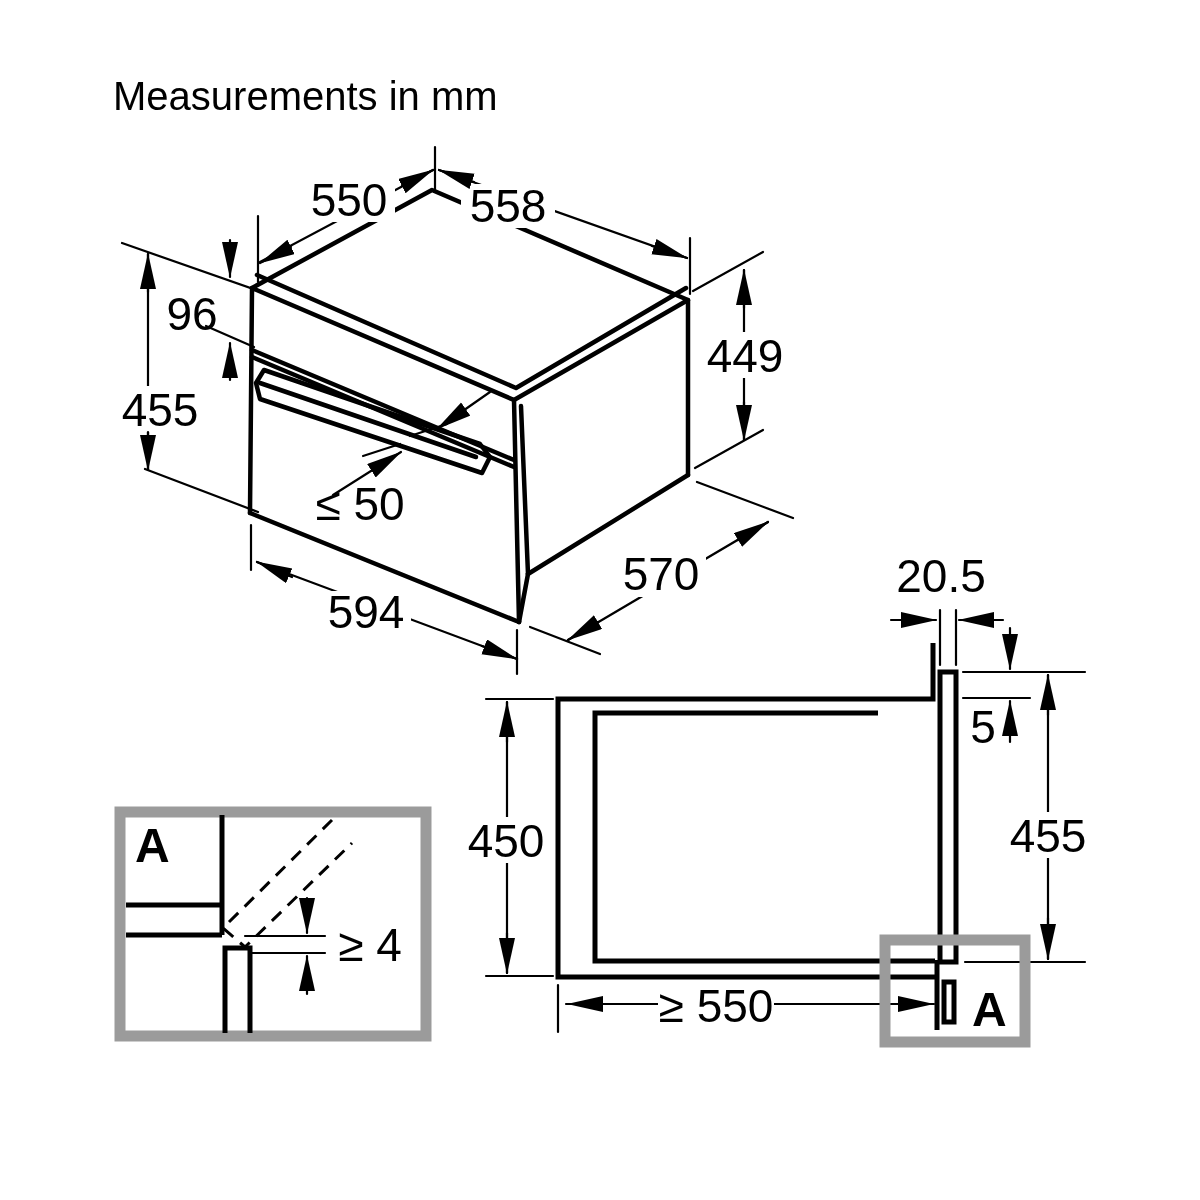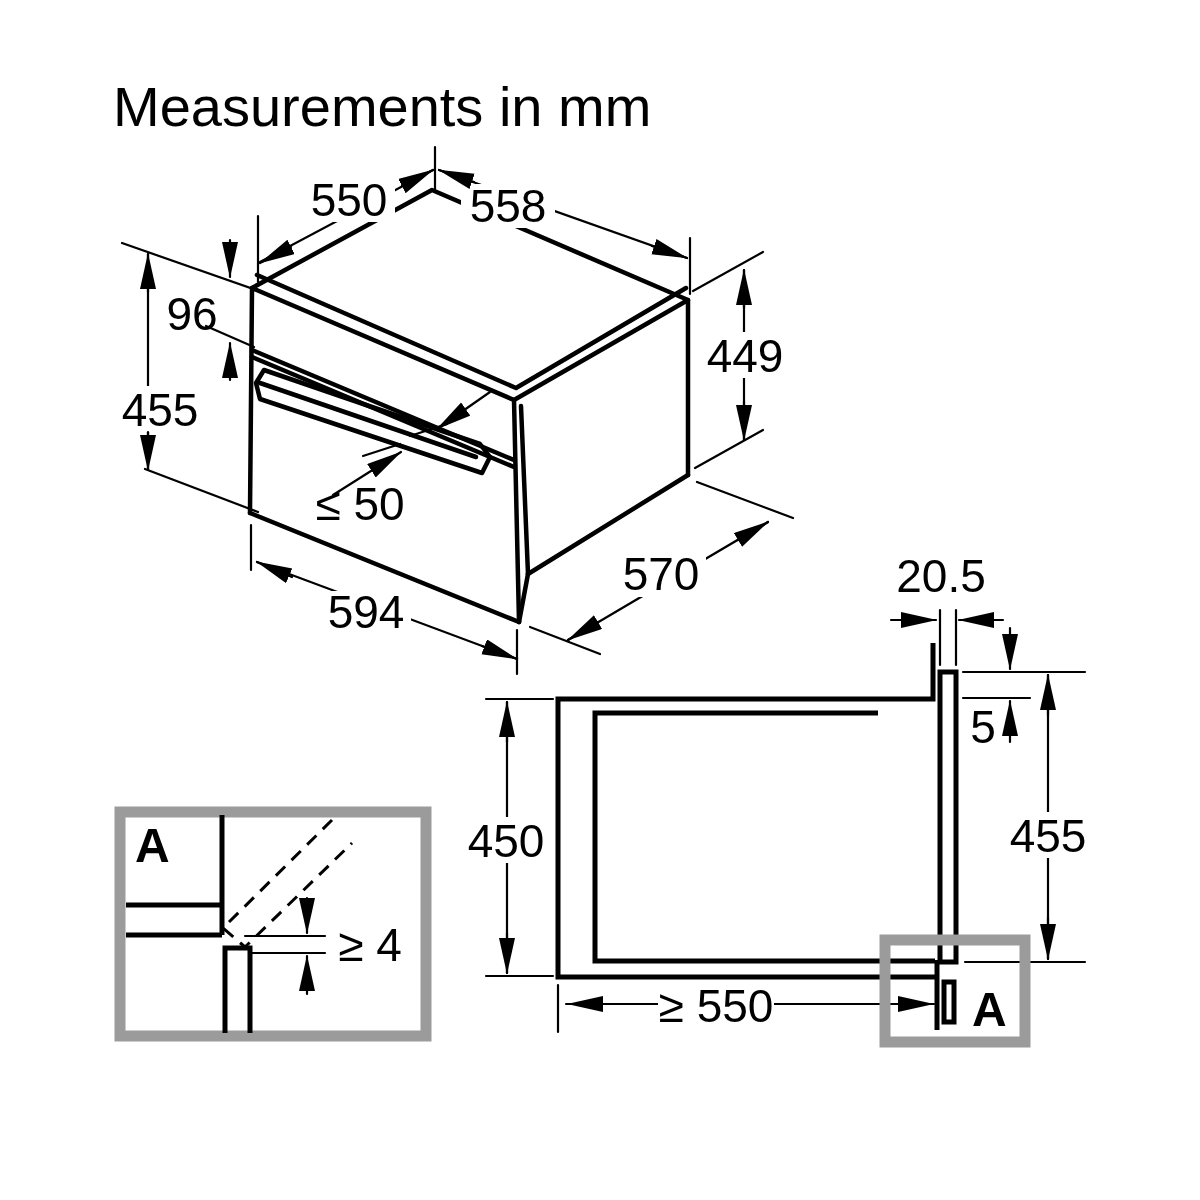--- a/index.html
+++ b/index.html
@@ -1,18 +1,18 @@
 <!DOCTYPE html>
 <html><head>
 <meta charset="utf-8">
 <style>
   html,body{margin:0;padding:0;background:#fff;}
   #page{position:relative;width:1200px;height:1200px;background:#ffffff;overflow:hidden;
         font-family:"Liberation Sans", sans-serif;}
-  #page-title{position:absolute;left:113px;top:74px;font-size:56px;color:#000;}
+  #page-title{position:absolute;left:113px;top:74px;font-size:40px;color:#000;}
   svg{position:absolute;left:0;top:0;}
   .struct{stroke:#000;stroke-width:4.5;fill:none;stroke-linejoin:round;stroke-linecap:round;}
   .struct5{stroke:#000;stroke-width:5;fill:none;stroke-linejoin:miter;stroke-linecap:butt;}
   .thin{stroke:#000;stroke-width:2.2;fill:none;stroke-linecap:round;}
   .dash{stroke:#000;stroke-width:3;fill:none;stroke-dasharray:13 9;stroke-linecap:butt;}
   .greybox{fill:none;stroke-width:11;}
   .dim{font-family:"Liberation Sans", sans-serif;font-size:46px;fill:#000;text-anchor:middle;}
   .dimb{font-family:"Liberation Sans", sans-serif;font-size:48px;font-weight:bold;fill:#000;}
   .bg{fill:#ffffff;}
 </style>

